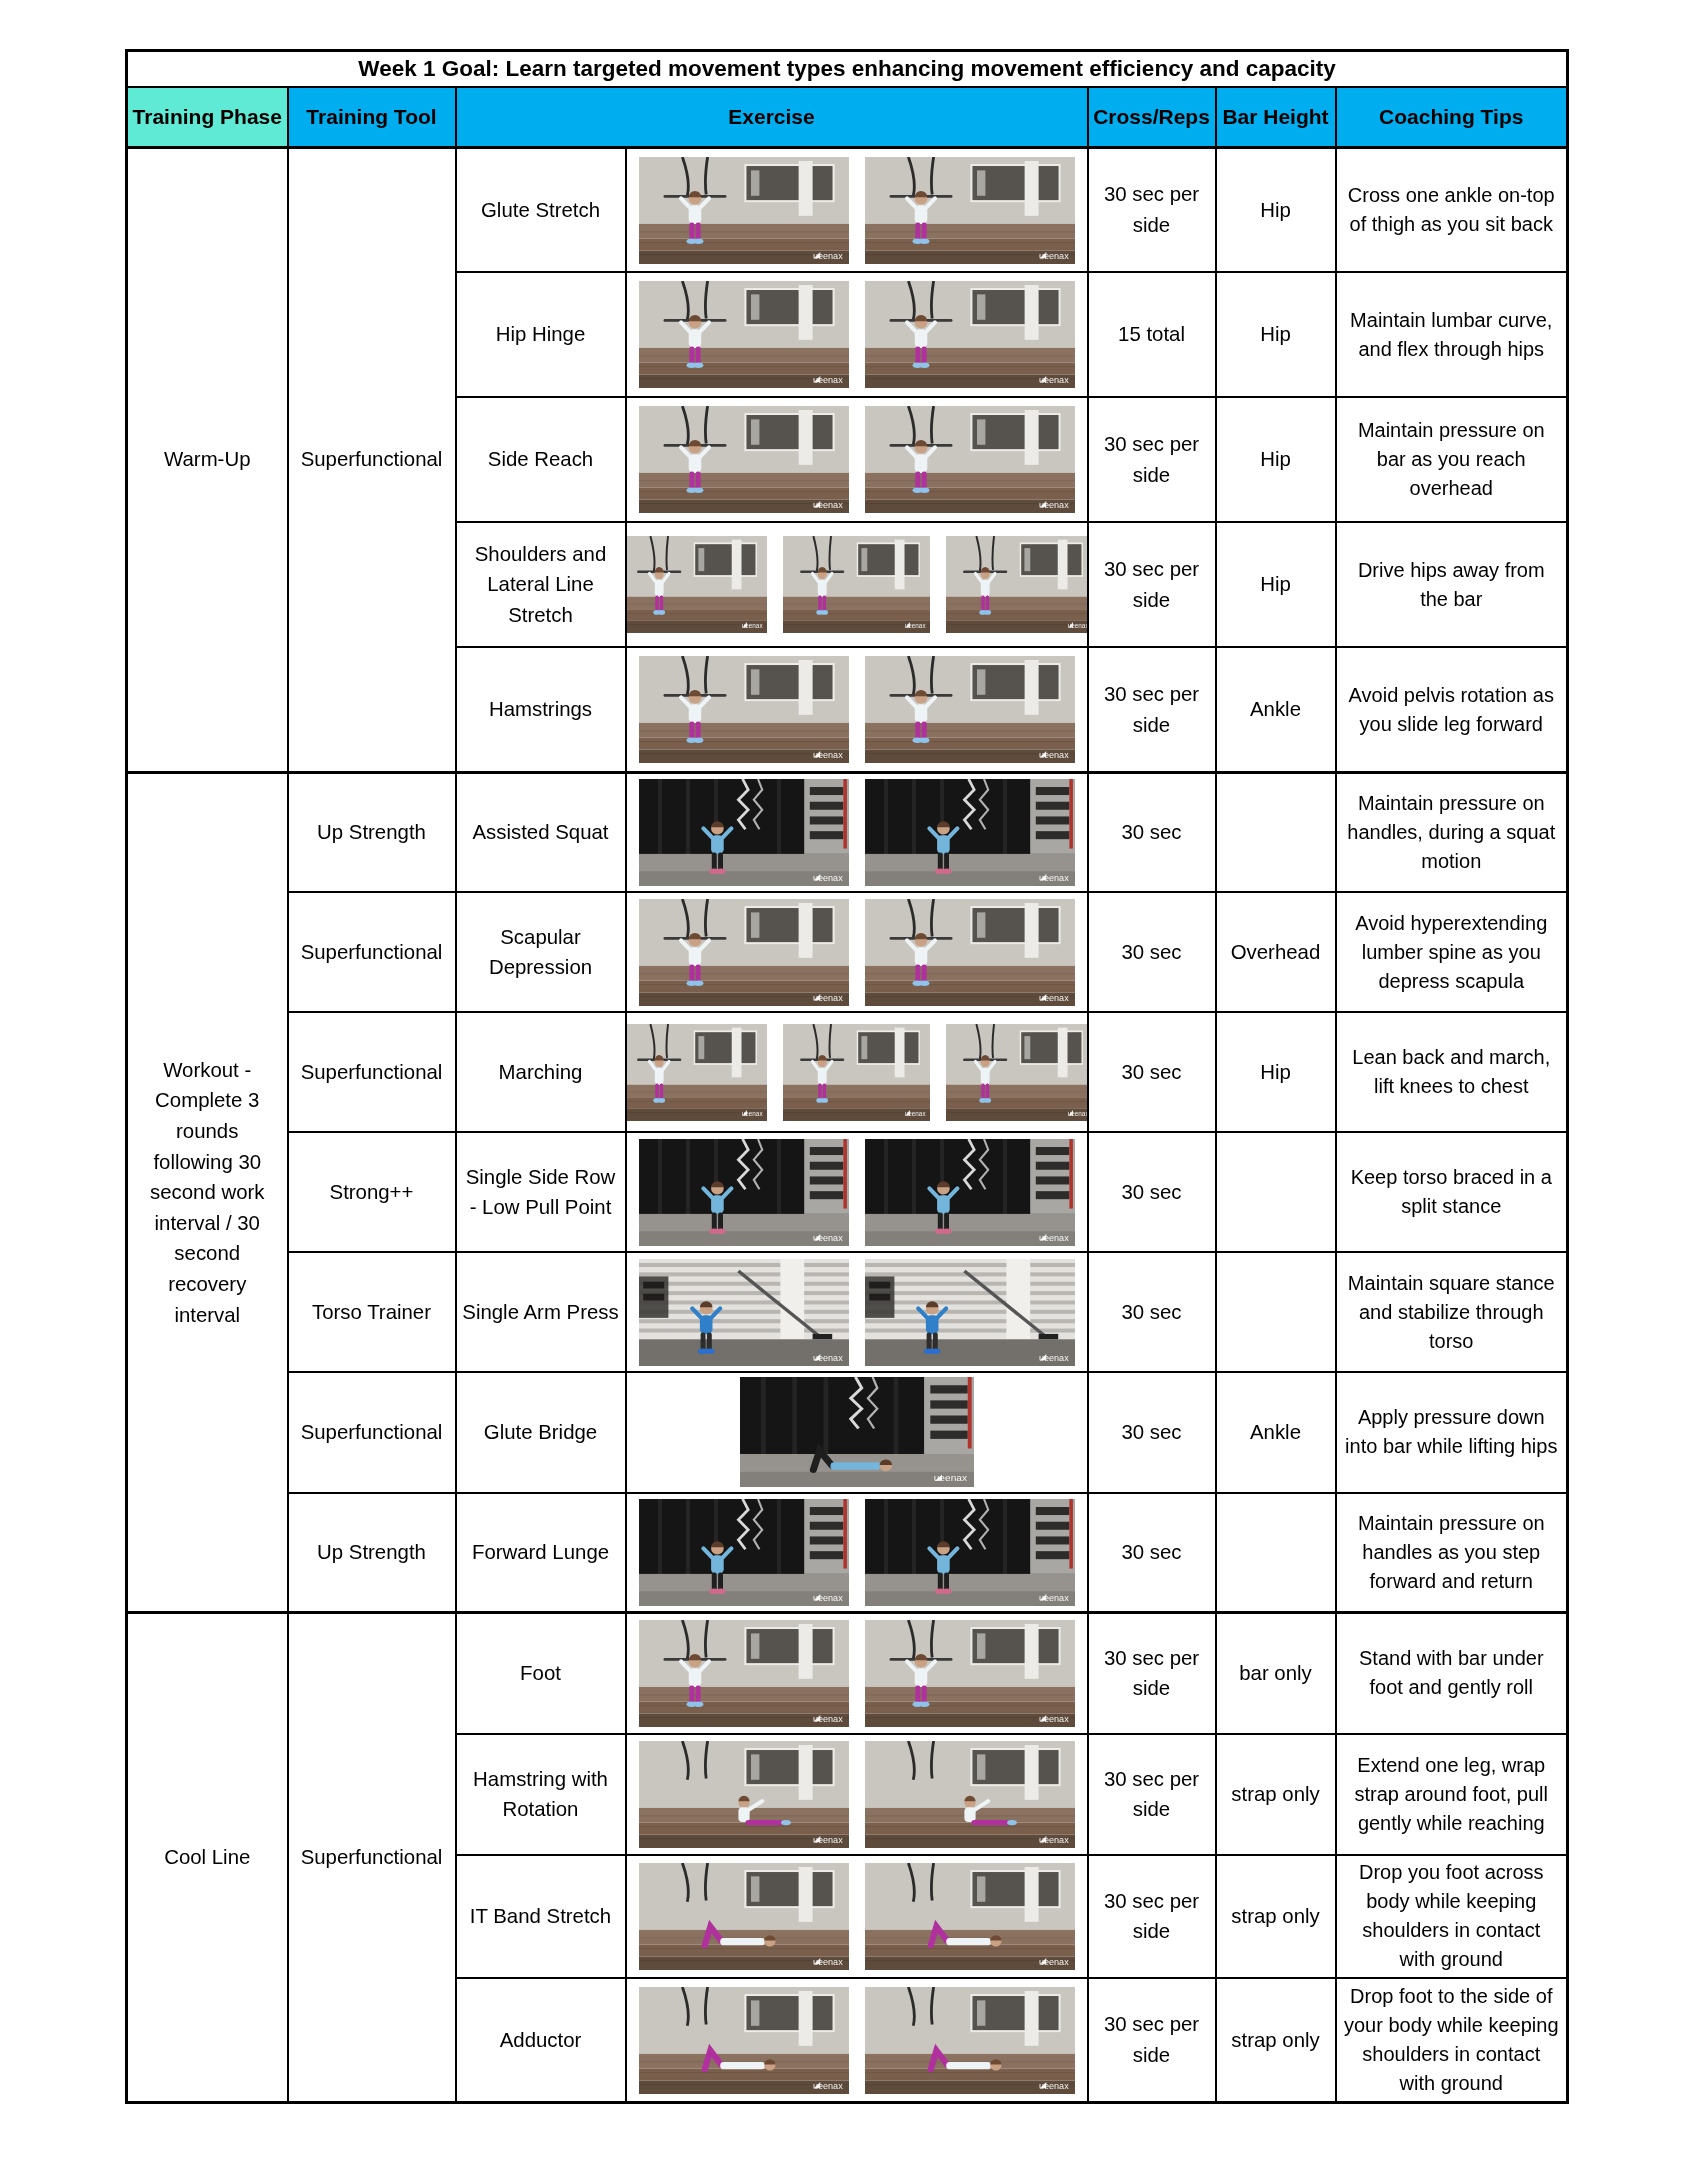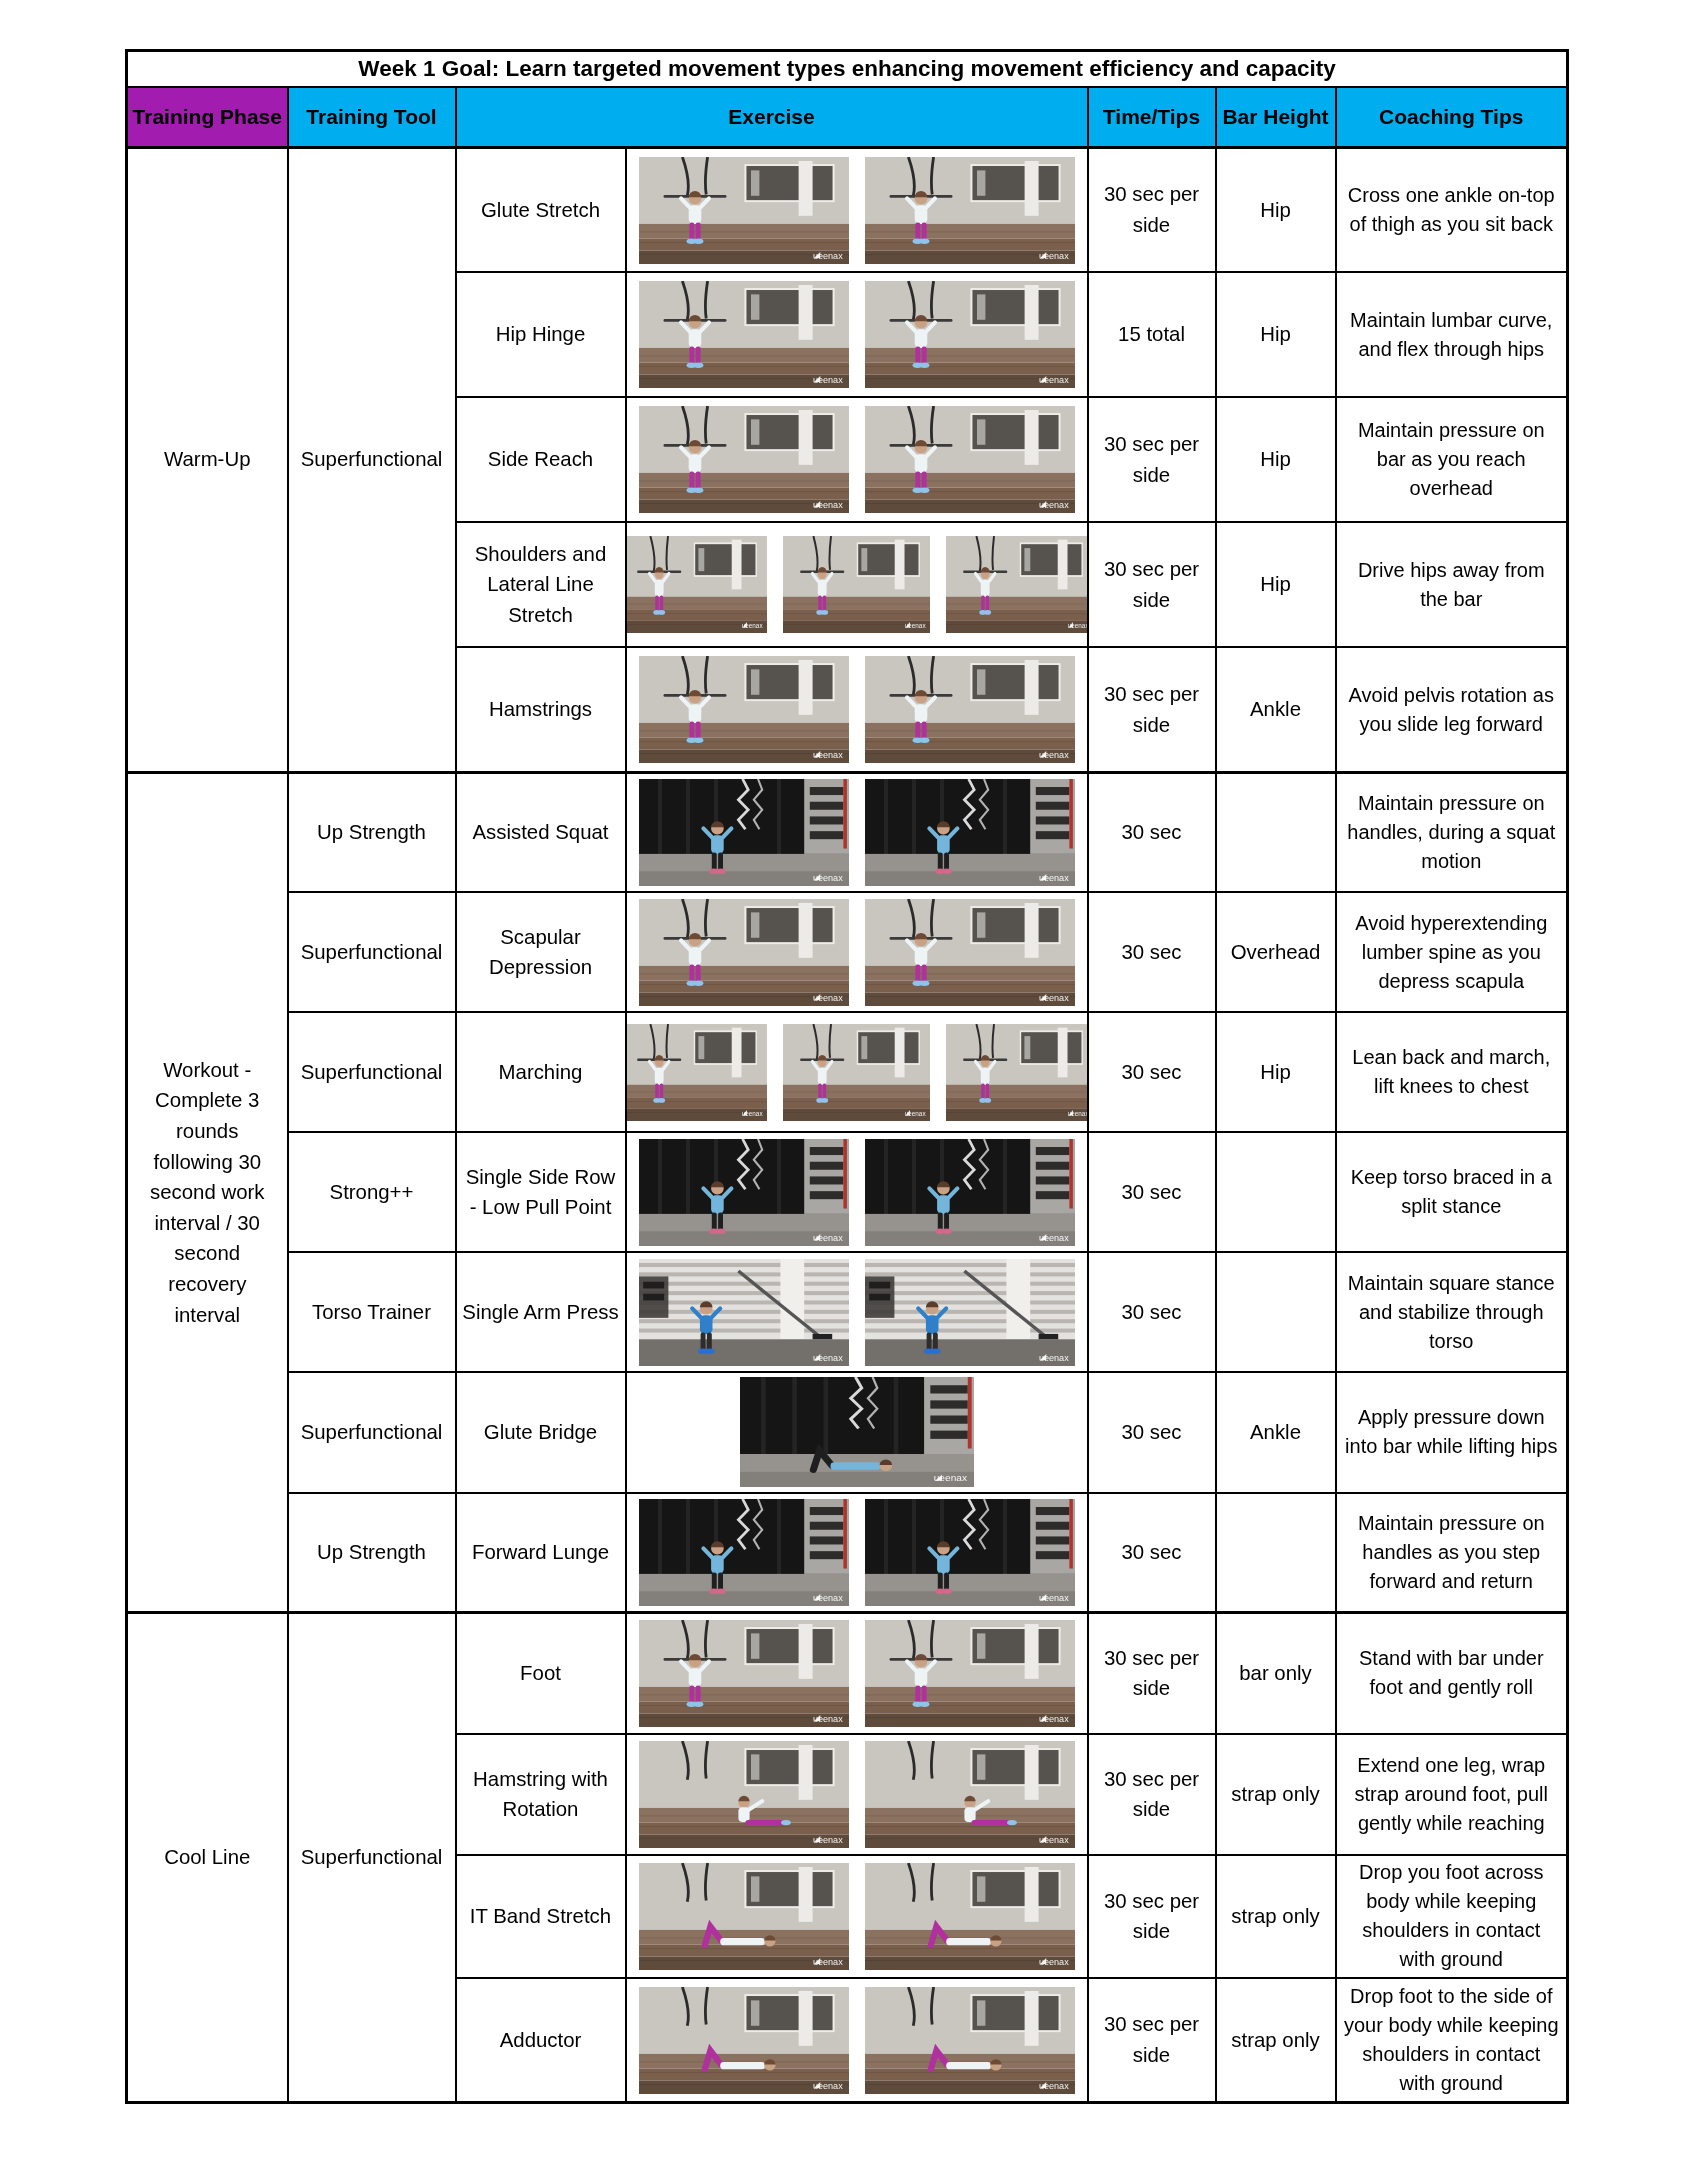--- a/index.html
+++ b/index.html
@@ -83,24 +83,24 @@
         <col class="c-eximg">
       <col class="c-time">
         <col class="c-bar">
         <col class="c-tips">
     </colgroup>
     <thead>
       <tr class="title-row">
         <th colspan="7">Week 1 Goal: Learn targeted movement types enhancing movement efficiency and capacity</th>
       </tr>
       <tr class="header-row">
-        <th style="background: #a21caf;">Training Phase</th>
+        <th style="background: #5eead4;">Training Phase</th>
         <th style="background: rgb(0, 174, 239);">Training Tool</th>
         <th colspan="2" style="background: rgb(0, 174, 239);">Exercise</th>
-        <th style="background: rgb(0, 174, 239);">Time/Tips</th>
+        <th style="background: rgb(0, 174, 239);">Cross/Reps</th>
         <th style="background: rgb(0, 174, 239);">Bar Height</th>
         <th style="background: rgb(0, 174, 239);">Coaching Tips</th>
       </tr>
     </thead>
     <tbody>
         <tr class="sec-start" style="height: 125px;">
           <td class="phase-cell" rowspan="5">Warm-Up</td>
           <td class="tool-cell" rowspan="5">Superfunctional</td>
           <td class="ex-label-cell">Glute Stretch</td>
           <td class="ex-img-cell">

